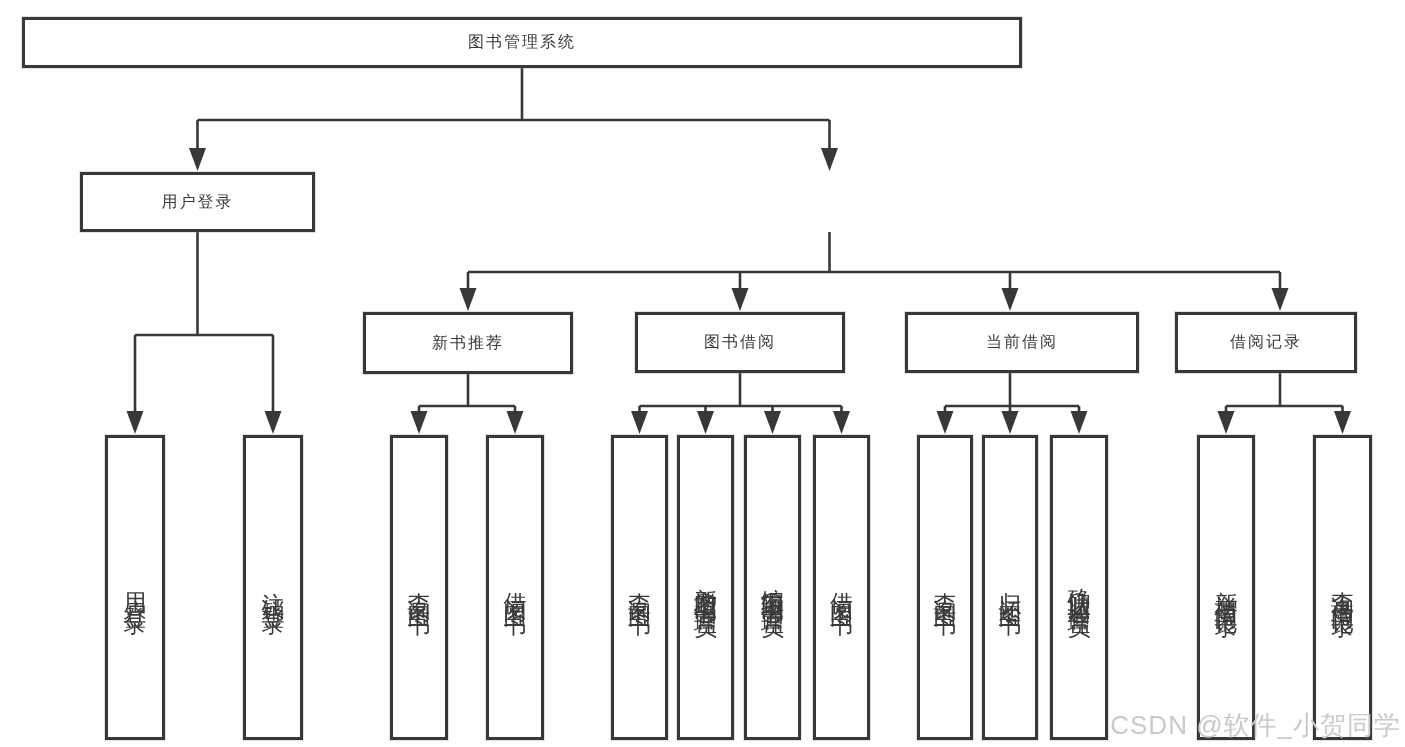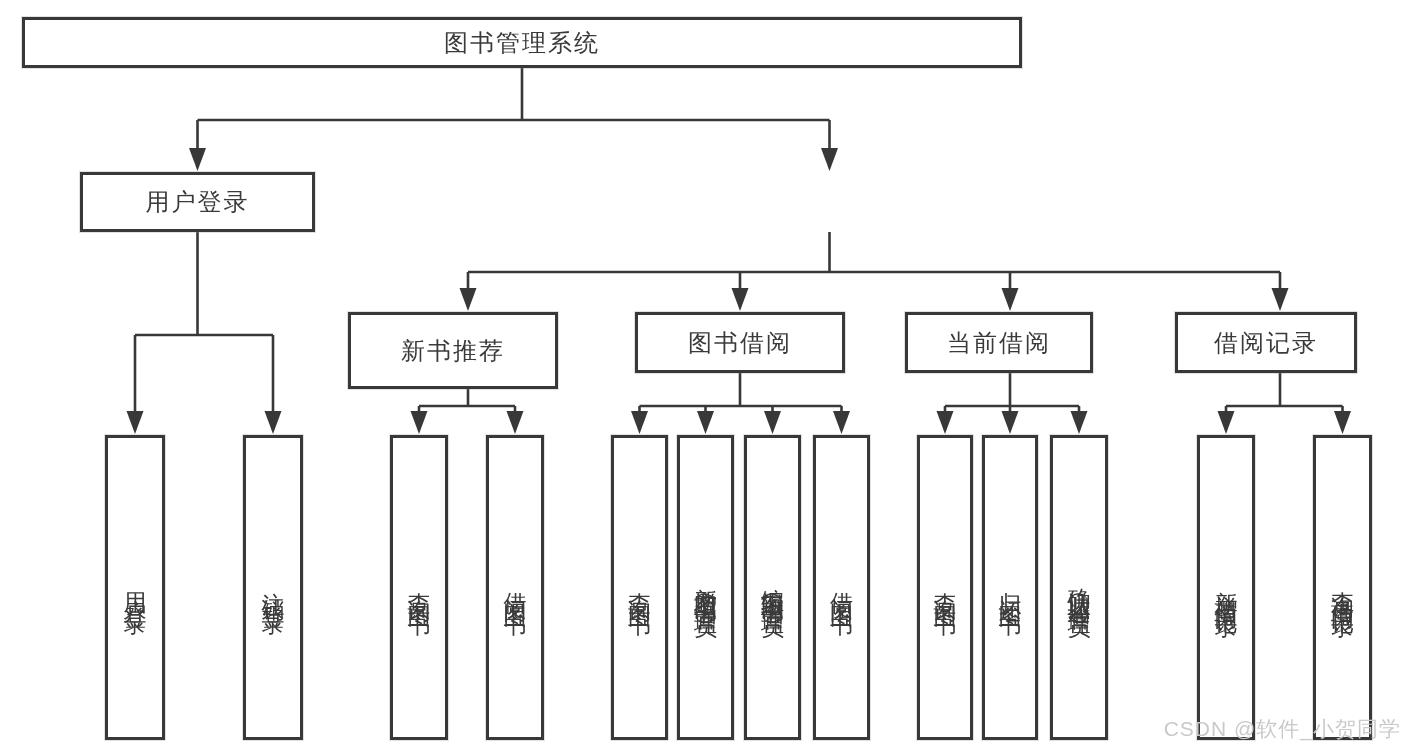--- a/index.html
+++ b/index.html
@@ -16,53 +16,53 @@
     position:absolute;
     background:#ffffff;
     border:3px solid #383838;
     box-shadow:0 0 0 1px rgba(140,140,140,0.25);
     box-sizing:border-box;
     display:flex; align-items:center; justify-content:center;
     color:#3a3a3a;
     z-index:2;
     text-align:center;
   }
-  .h { font-size:24px; letter-spacing:2px; white-space:nowrap; }
+  .h { font-size:16px; letter-spacing:2px; white-space:nowrap; }
   .v {
     writing-mode:vertical-rl;
     font-size:23px;
     letter-spacing:7px;
     line-height:1;
   }
   
   .n-root  { left:22px;  top:17px;  width:1000px; height:51px; }
   .n-l2-0  { left:80px;  top:172px; width:235px;  height:60px; }
   .n-l2-1  { left:712px; top:172px; width:235px;  height:60px; }
-  .n-l3-0  { left:348px; top:312px; width:210px;  height:77px; }
+  .n-l3-0  { left:363px; top:312px; width:210px;  height:62px; }
   .n-l3-1  { left:635px; top:312px; width:210px;  height:61px; }
-  .n-l3-2  { left:905px; top:312px; width:188px;  height:61px; }
+  .n-l3-2  { left:905px; top:312px; width:234px;  height:61px; }
   .n-l3-3  { left:1175px;top:312px; width:182px;  height:61px; }
   .leaf    { top:435px; height:305px; }
   .n-lf-0  { left:105px;  width:60px; }
   .n-lf-1  { left:243px;  width:60px; }
   .n-lf-2  { left:390px;  width:58px; }
   .n-lf-3  { left:486px;  width:58px; }
   .n-lf-4  { left:611px;  width:57px; }
   .n-lf-5  { left:677px;  width:57px; letter-spacing:4px; }
   .n-lf-6  { left:744px;  width:57px; letter-spacing:4px; }
   .n-lf-7  { left:813px;  width:57px; }
   .n-lf-8  { left:917px;  width:56px; }
   .n-lf-9  { left:982px;  width:56px; }
   .n-lf-10 { left:1050px; width:58px; letter-spacing:4px; }
   .n-lf-11 { left:1197px; width:58px; letter-spacing:5px; }
   .n-lf-12 { left:1313px; width:59px; letter-spacing:5px; }
   .watermark {
     position:absolute;
     right:4px; bottom:4px;
-    font-size:21px;
+    font-size:26px;
     color:#c9c9c9;
     letter-spacing:1px;
     z-index:5;
     white-space:nowrap;
   }
 </style>
 </head>
 <body>
 
 <div id="canvas">

